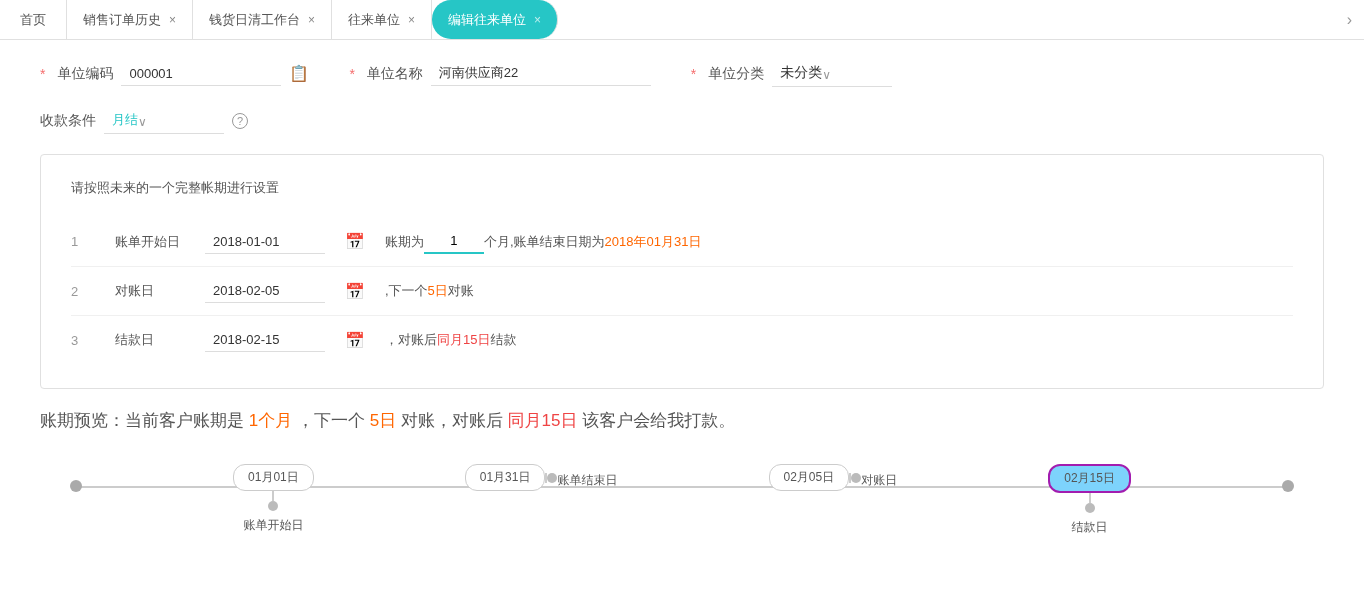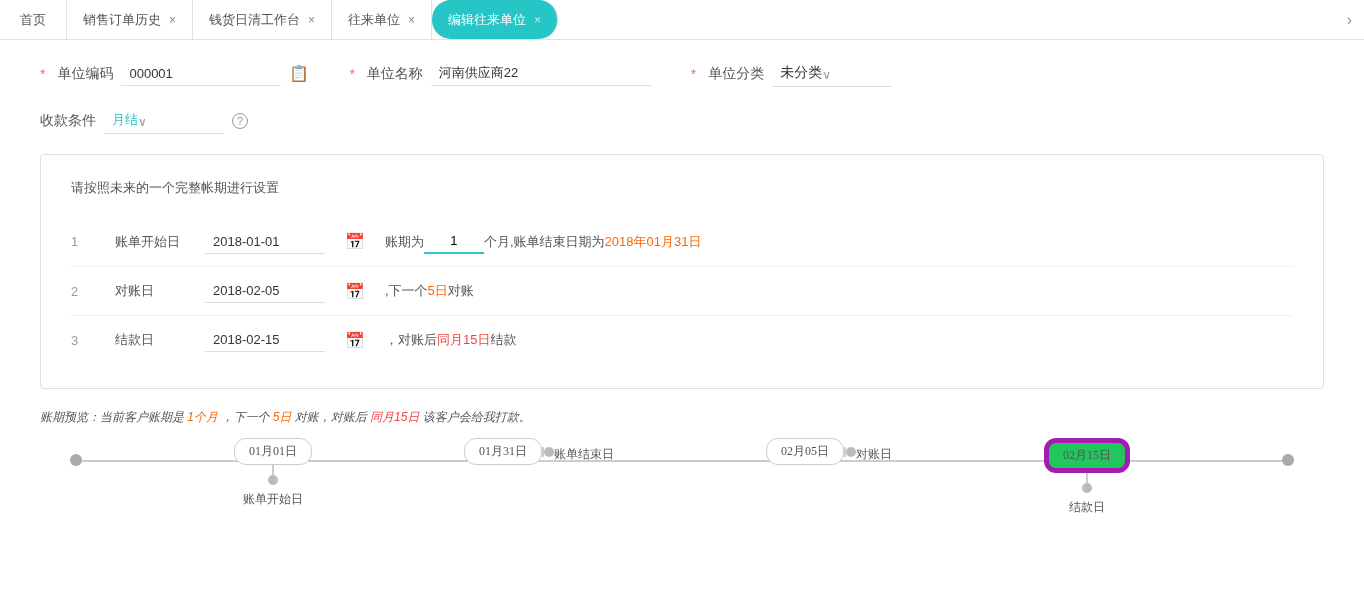--- a/index.html
+++ b/index.html
@@ -208,24 +208,23 @@
       font-size: 13px;
       outline: none;
       text-align: center;
     }
 
     
     .preview-section {
       margin-top: 10px;
     }
     .preview-text {
-      font-size: 12px;
-      color: #555;
-      margin-bottom: 12px;
-      font-style: italic;
+      font-size: 17px;
+      color: #555;
+      margin-bottom: 32px;
     }
   </style>
 </head>
 <body>
 
 <div class="tab-bar">
   <div class="tab-item">
     <span>首页</span>
   </div>
   <div class="tab-item">
@@ -328,21 +327,21 @@
     <div class="preview-text">
       <span>账期预览：当前客户账期是</span>
       <span class="highlight-orange">1个月</span>
       <span>，下一个</span>
       <span class="highlight-orange">5日</span>
       <span>对账，对账后</span>
       <span class="highlight-teal">同月15日</span>
       <span> 该客户会给我打款。</span>
     </div>
 
-    <div style="position: relative; padding: 0 30px; font-family: Liberation Serif, serif;">
+    <div style="position: relative; padding: 0 30px;">
 
       <div style="position: absolute; top: 22px; left: 40px; right: 40px; height: 2px; background: #ccc;"></div>
 
       <div style="display: flex; justify-content: space-between; align-items: flex-start;">
 
         <div style="display:flex; flex-direction:column; align-items:center; z-index:1;">
           <div style="width:12px;height:12px;border-radius:50%;background:#aaa;margin-top:16px;"></div>
         </div>
 
         <div style="display:flex; flex-direction:column; align-items:center; z-index:1;">
@@ -360,21 +359,21 @@
         </div>
 
         <div style="display:flex; align-items:center; z-index:1;">
           <div style="background:#fff;border:1px solid #ccc;border-radius:12px;padding:4px 14px;font-size:12px;color:#555;white-space:nowrap;">02月05日</div>
           <div style="width:2px;height:10px;background:#ccc;"></div>
           <div style="width:10px;height:10px;border-radius:50%;background:#bbb;"></div>
           <div style="font-size:12px;color:#555;margin-top:6px;white-space:nowrap;">对账日</div>
         </div>
 
         <div style="display:flex; flex-direction:column; align-items:center; z-index:1;">
-          <div style="background:#22c55e;border:5px solid #a21caf;border-radius:12px;padding:4px 14px;font-size:12px;color:#555;white-space:nowrap;text-align:center;">02月15日</div>
+          <div style="background:#7dd3fc;border:2px solid #a21caf;border-radius:12px;padding:4px 14px;font-size:12px;color:#555;white-space:nowrap;text-align:center;">02月15日</div>
           <div style="width:2px;height:10px;background:#ccc;"></div>
           <div style="width:10px;height:10px;border-radius:50%;background:#bbb;"></div>
           <div style="font-size:12px;color:#555;margin-top:6px;white-space:nowrap;">结款日</div>
         </div>
 
         <div style="display:flex; flex-direction:column; align-items:center; z-index:1;">
           <div style="width:12px;height:12px;border-radius:50%;background:#aaa;margin-top:16px;"></div>
         </div>
 
       </div>

